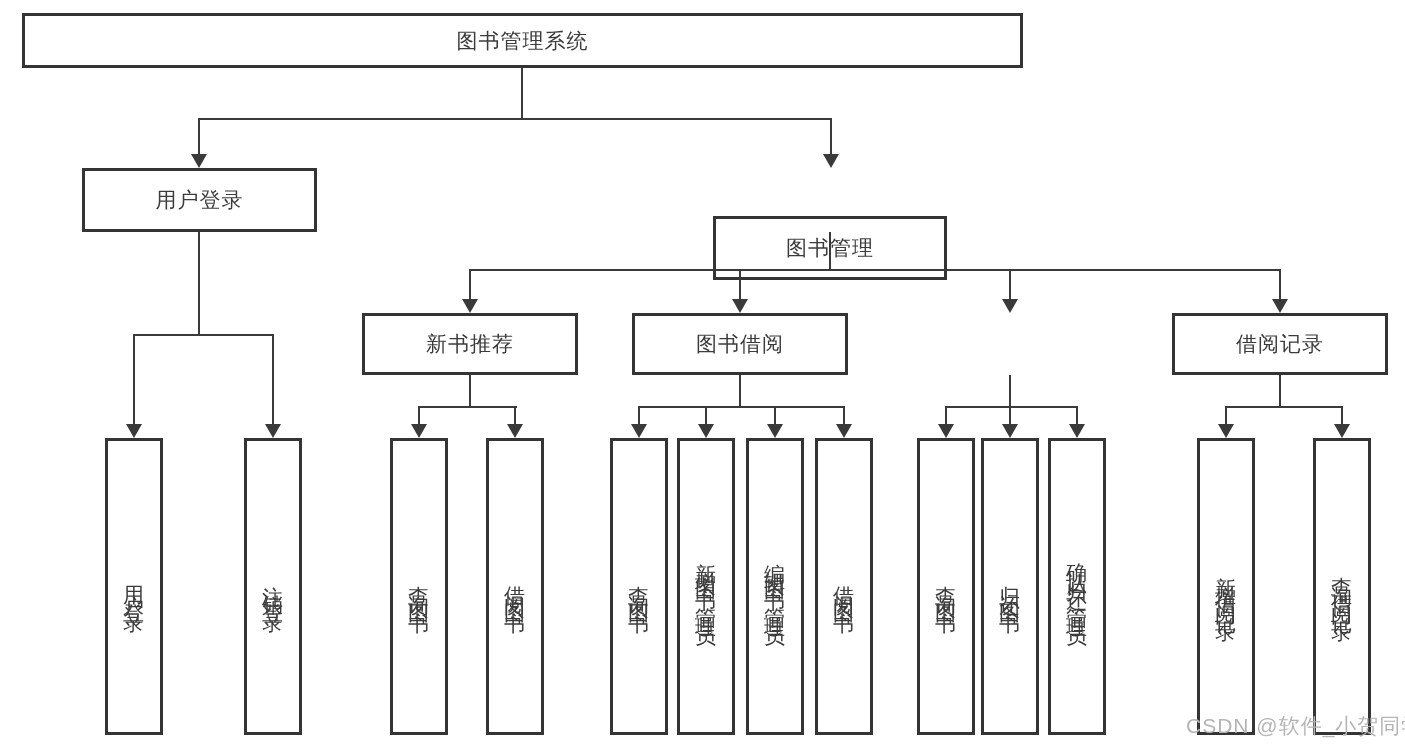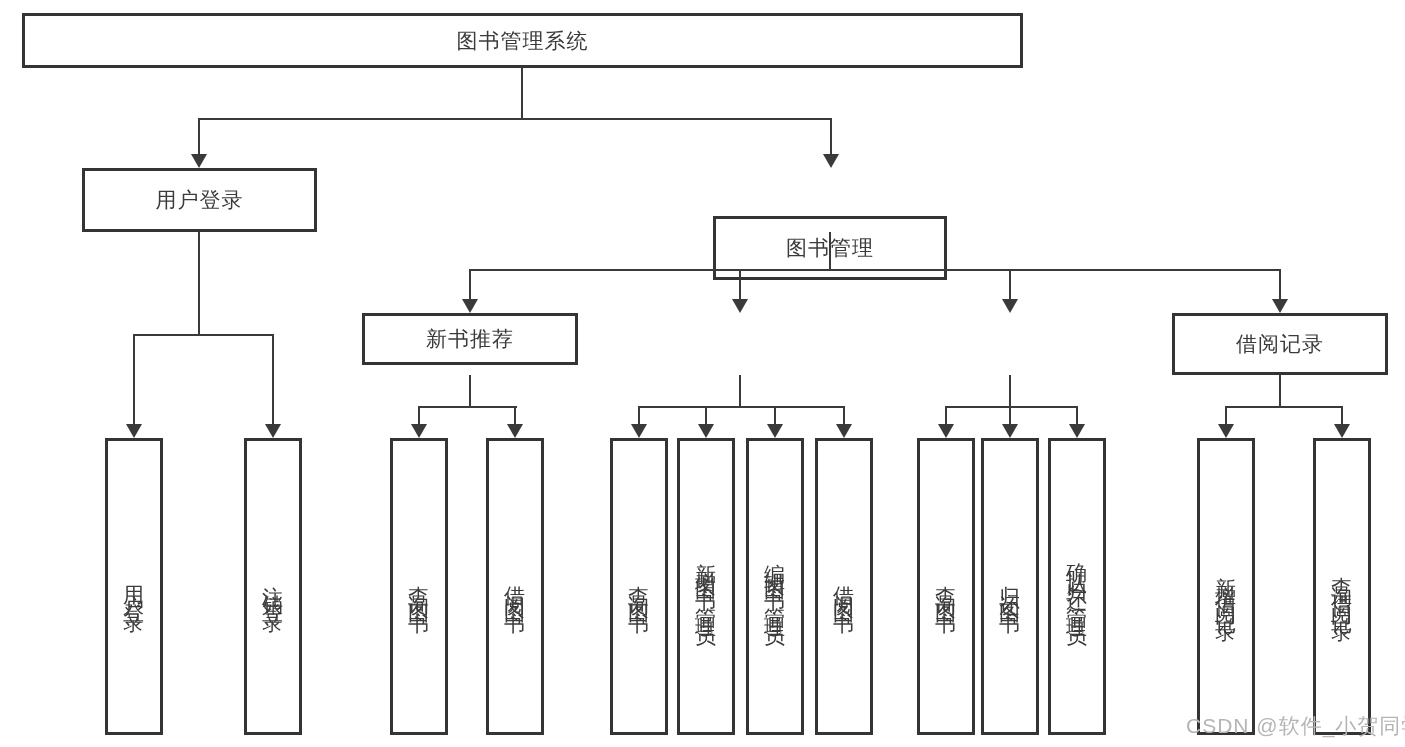--- a/index.html
+++ b/index.html
@@ -68,22 +68,25 @@
     <span>图书管理系统</span>
   </div>
 
   <div class="node h" style="left:82px;top:168px;width:235px;height:64px;">
     <span>用户登录</span>
   </div>
   <div class="node h" style="left:713px;top:168px;width:234px;height:64px;margin-top:48px;">
     <span>图书管理</span>
   </div>
 
-  <div class="node h" style="left:362px;top:313px;width:216px;height:52px;">
+  <div class="node h" style="left:362px;top:313px;width:216px;height:62px;">
     <span>新书推荐</span>
+  </div>
+  <div class="node h" style="left:632px;top:313px;width:216px;height:62px;">
+    <span>图书借阅</span>
   </div>
   <div class="node h" style="left:1172px;top:313px;width:216px;height:62px;">
     <span>借阅记录</span>
   </div>
 
   <div class="leaf" style="left:105px;">
     <span>用户登录</span>
   </div>
   <div class="leaf" style="left:244px;">
     <span>注销登录</span>

